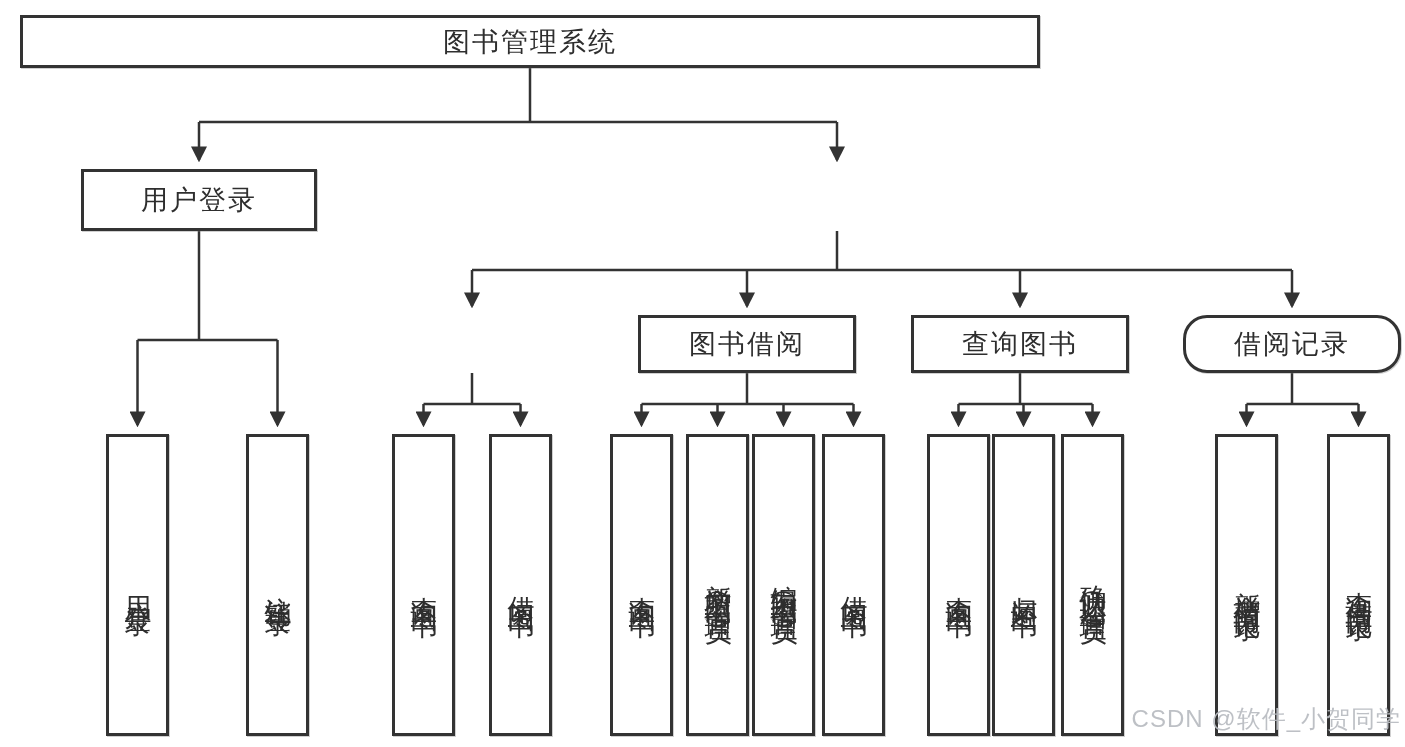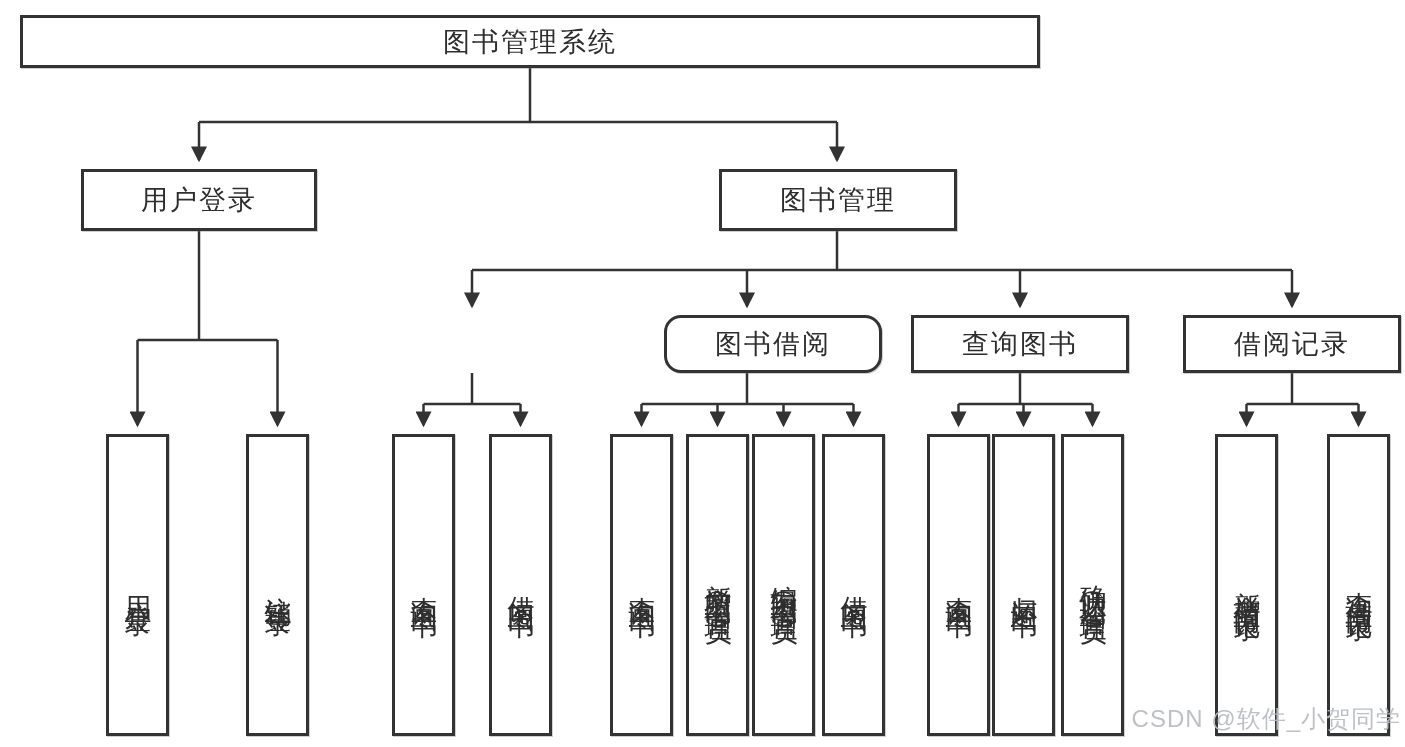--- a/index.html
+++ b/index.html
@@ -45,23 +45,23 @@
     padding: 6px 0;
   }
 
   
   .n-root   { left: 20px;   top: 15px;  width: 1020px; height: 53px; }
   .n-login  { left: 81px;   top: 169px; width: 236px;  height: 62px; }
   .n-mgmt   { left: 719px;  top: 169px; width: 238px;  height: 62px; }
 
   .n-l3 { top: 315px; width: 218px; height: 58px; }
   .n-newbook { left: 363px; }
-  .n-borrow  { left: 664px; border-radius: 17px; }
+  .n-borrow  { left: 638px; }
   .n-current { left: 911px; }
-  .n-records { left: 1183px; }
+  .n-records { left: 1183px; border-radius: 24px; }
 
   .n-leaf { top: 434px; width: 63px; height: 302px; }
   .leaf-1  { left: 106px; }
   .leaf-2  { left: 246px; }
   .leaf-3  { left: 392px; }
   .leaf-4  { left: 489px; }
   .leaf-5  { left: 610px; }
   .leaf-6  { left: 686px; }
   .leaf-7  { left: 752px; }
   .leaf-8  { left: 822px; }
@@ -130,21 +130,20 @@
       <path d="M1023.5 404 V425"></path>
       <path d="M1092.5 404 V425"></path>
       <path d="M1246.5 404 V425"></path>
       <path d="M1358.5 404 V425"></path>
     </g>
   </svg>
 
   <div class="node n-root">图书管理系统</div>
 
   <div class="node n-login">用户登录</div>
-  <div class="node n-mgmt">图书管理</div>
 
   <div class="node n-l3 n-borrow">图书借阅</div>
   <div class="node n-l3 n-current">查询图书</div>
   <div class="node n-l3 n-records">借阅记录</div>
 
   <div class="node v-node n-leaf leaf-1">用户登录</div>
   <div class="node v-node n-leaf leaf-2">注销登录</div>
   <div class="node v-node n-leaf leaf-3">查询图书</div>
   <div class="node v-node n-leaf leaf-4">借阅图书</div>
   <div class="node v-node n-leaf leaf-5">查询图书</div>

